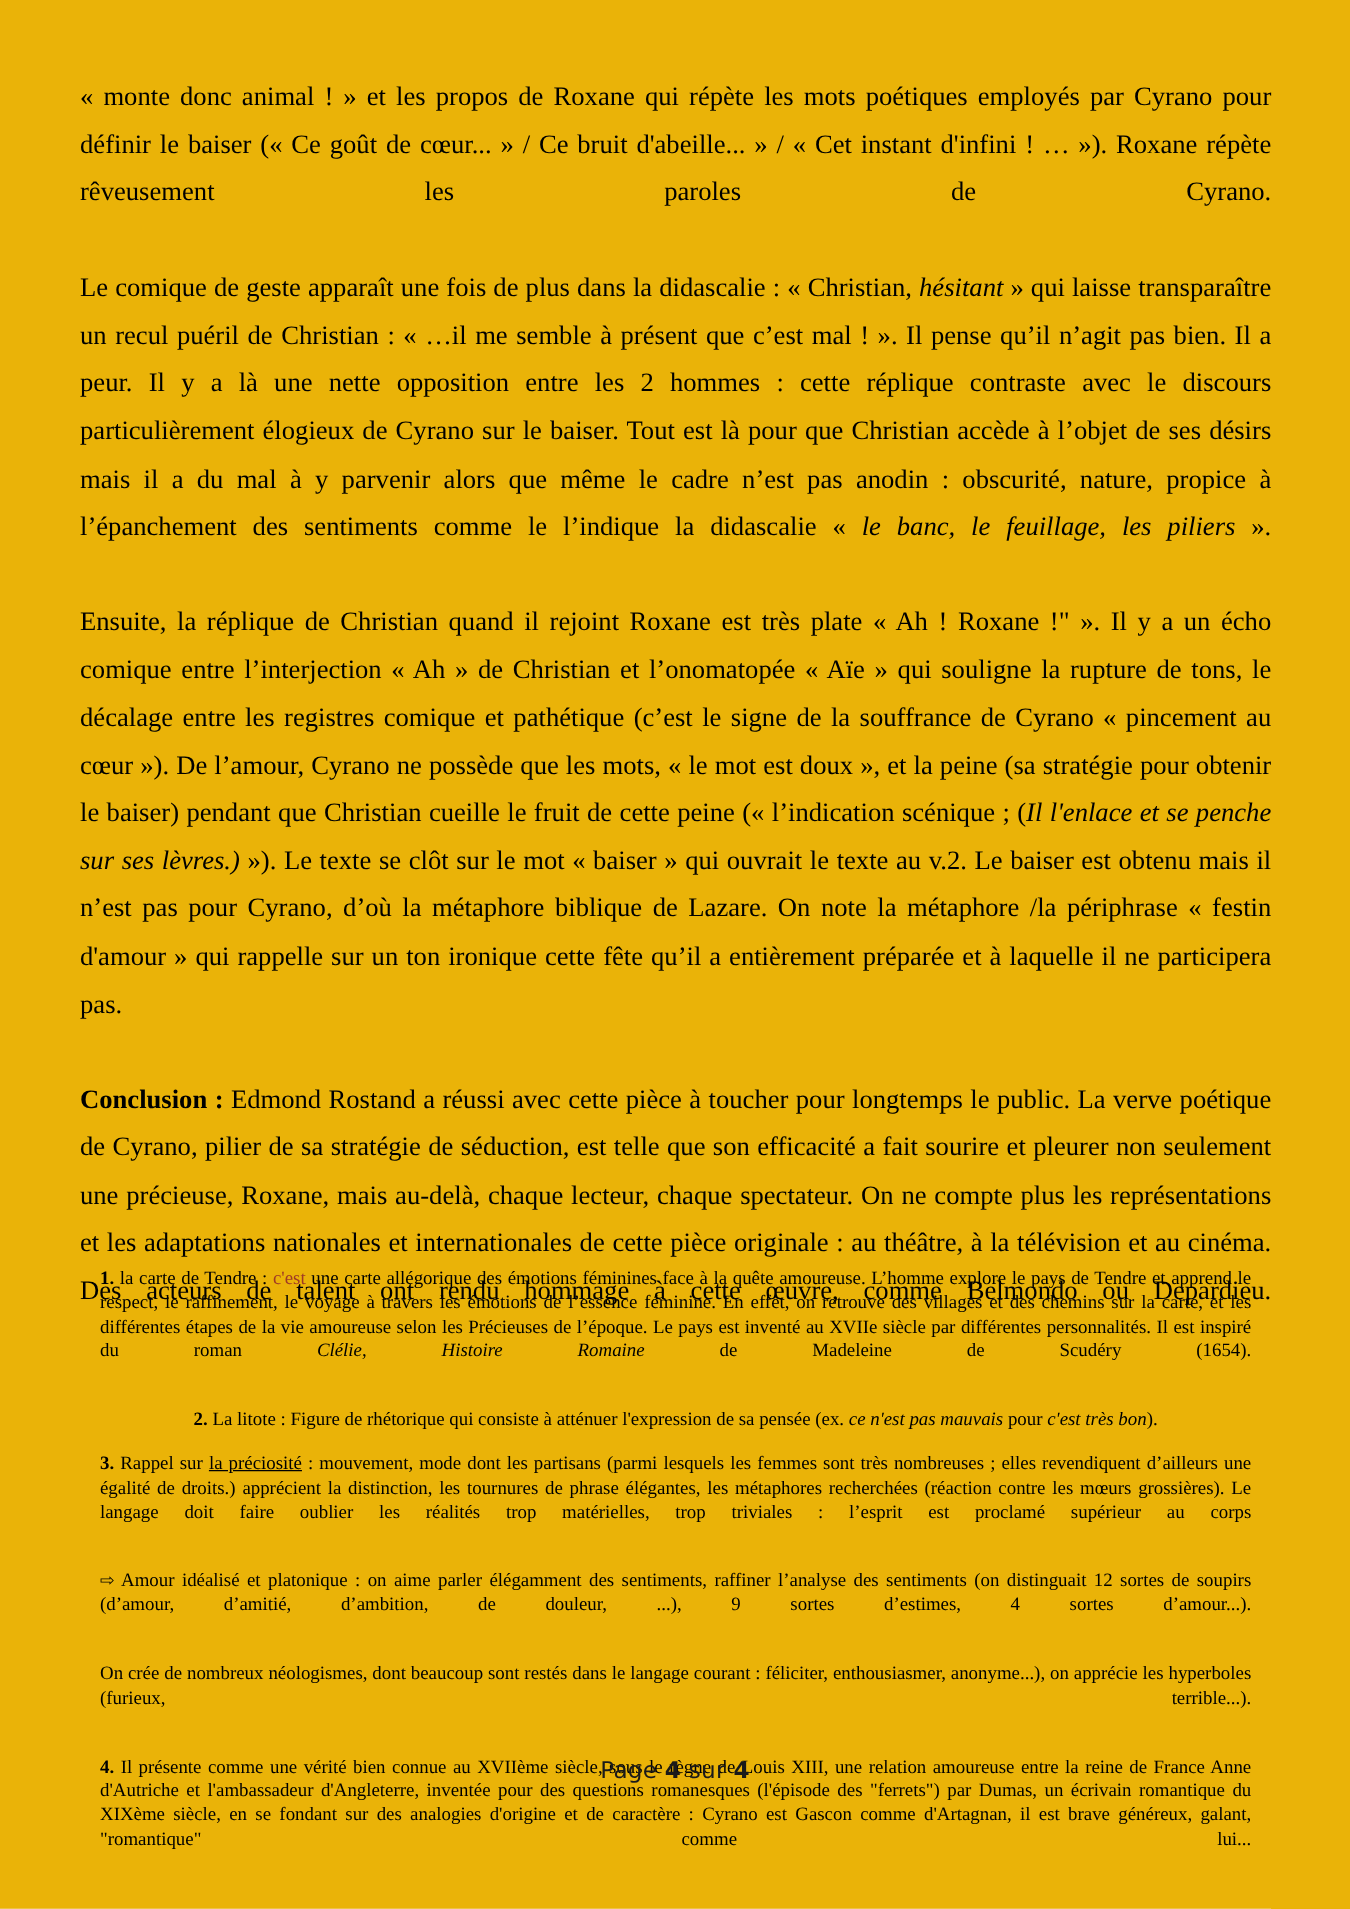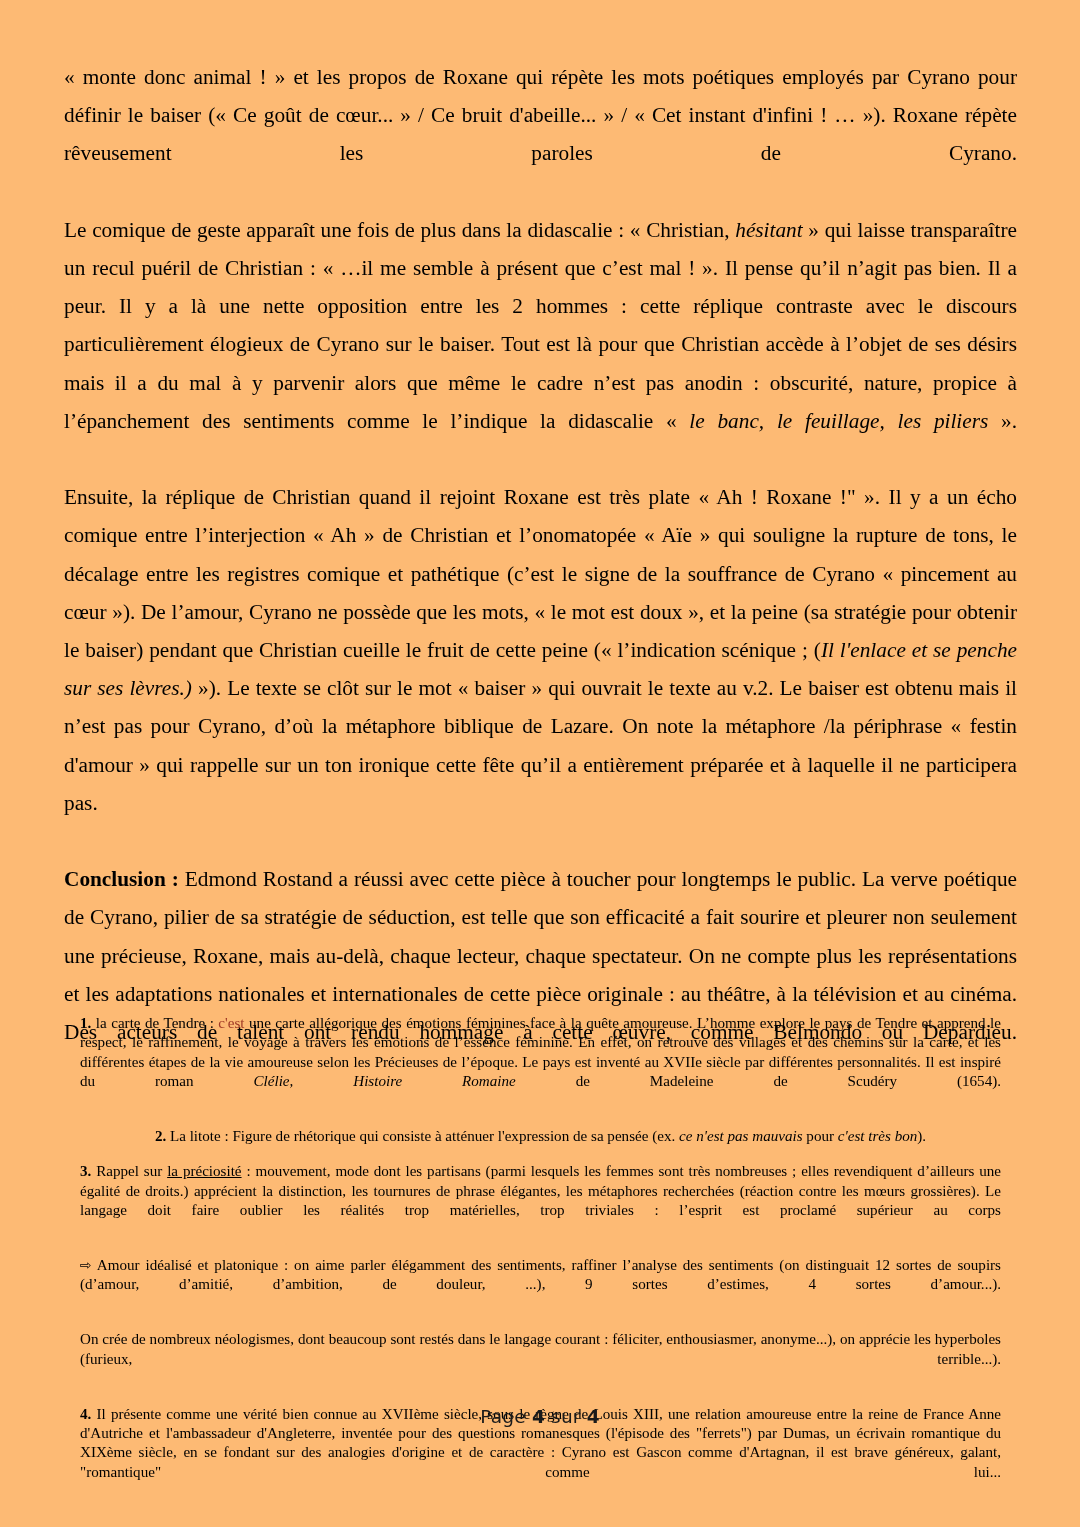--- a/index.html
+++ b/index.html
@@ -15,21 +15,21 @@
     font-family: "Liberation Serif", "DejaVu Serif", serif;
     color: #000000;
     overflow: hidden;
   }
 
   .page {
     position: absolute;
     left: 0; top: 0;
     width: 1080px;
     height: 1527px;
-    background: #fdba74;
+    background: #eab308;
   }
 
   .body-block {
     position: absolute;
     left: 64px;
     top: 58px;
     width: 953px;
   }
 
   p.body-par {

